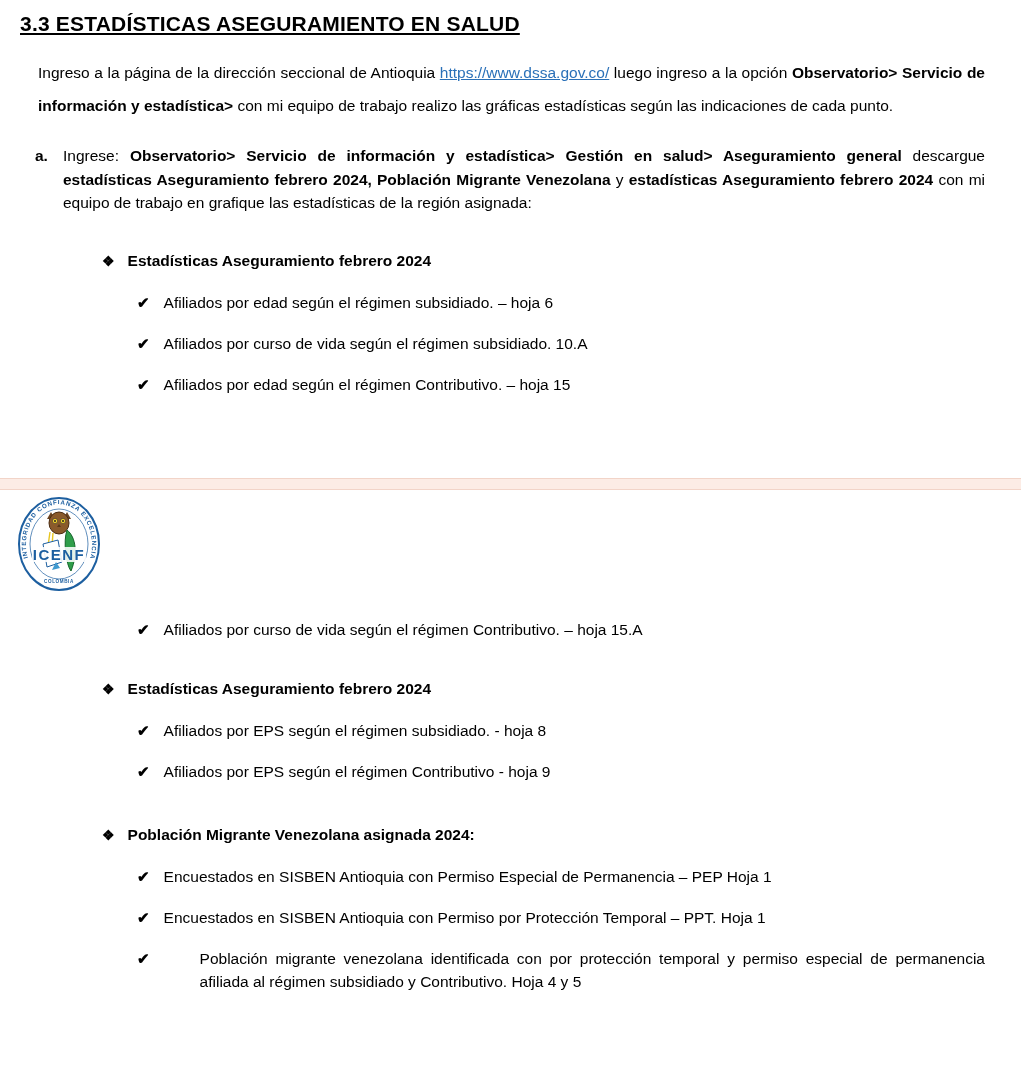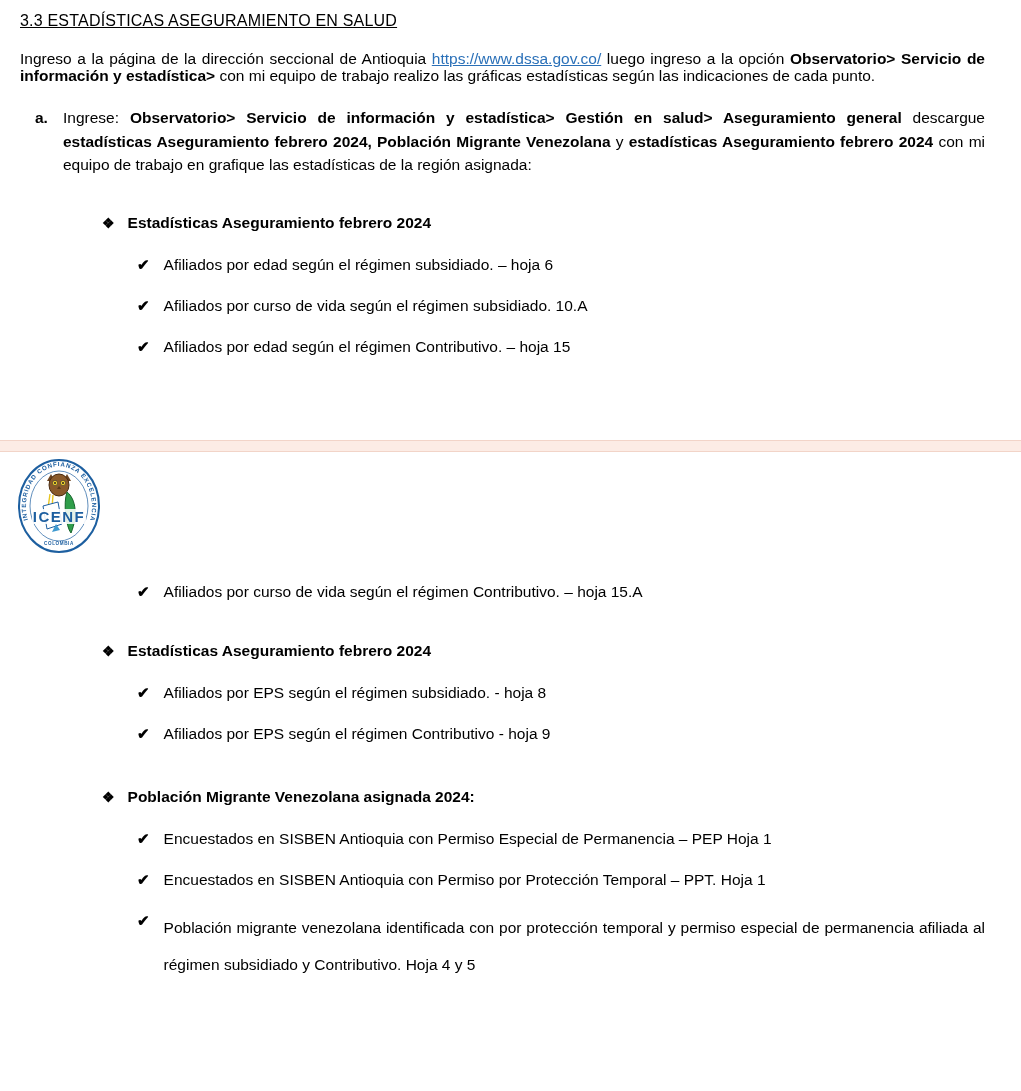--- a/index.html
+++ b/index.html
@@ -6,27 +6,28 @@
   html,body { background:#ffffff; }
   body {
     width:1021px; height:1091px; overflow:hidden;
     font-family:"Liberation Sans", sans-serif;
     font-size:15.5px; color:#000000;
     padding-top:12px; position:relative;
   }
   .pad { padding-left:20px; padding-right:36px; }
 
   h1.doc-heading {
-    font-size:16px; font-weight:normal;
+    font-size:21px; font-weight:bold;
     text-decoration:underline;
     letter-spacing:0.2px;
   }
   p.intro {
-    margin-top:20px; line-height:17px;
+    margin-top:20px; line-height:33px;
     text-align:justify;
+    margin-left:18px;
   }
   a.doclink { color:#2a70b8; text-decoration:underline; cursor:pointer; }
 
   .item-a { margin-top:22px; margin-left:15px; display:flex; }
   .item-a .marker { width:28px; font-weight:bold; flex:none; line-height:23.5px; }
   .item-a .item-body { flex:1; text-align:justify; line-height:23.5px; }
 
   .sec-head {
     display:flex; align-items:baseline; gap:13px;
     margin-left:82px; font-weight:bold; line-height:19px;
@@ -38,21 +39,21 @@
 
   .check-item {
     display:flex; gap:14px; margin-left:117px;
     line-height:23px;
   }
   .check-item .check { flex:none; font-weight:bold; font-size:15px; }
   .check-item .txt { flex:1; }
   .ci-first { margin-top:20px; }
   .ci-next  { margin-top:18px; }
   .ci-tall  { margin-top:18px; }
-  .ci-tall .txt { text-align:justify; line-height:37px; }
+  .ci-tall .txt { text-align:justify; line-height:23px;margin-left:36px; }
 
   .page-break {
     margin-top:82px; height:12px; width:1021px;
     background:#fcece5;
     border-top:1px solid #f2d4c8;
     border-bottom:1px solid #f2d4c8;
   }
 
   .logo-wrap { margin:6px 0 0 17px; width:84px; height:97px; }
   .logo-wrap svg { display:block; }

